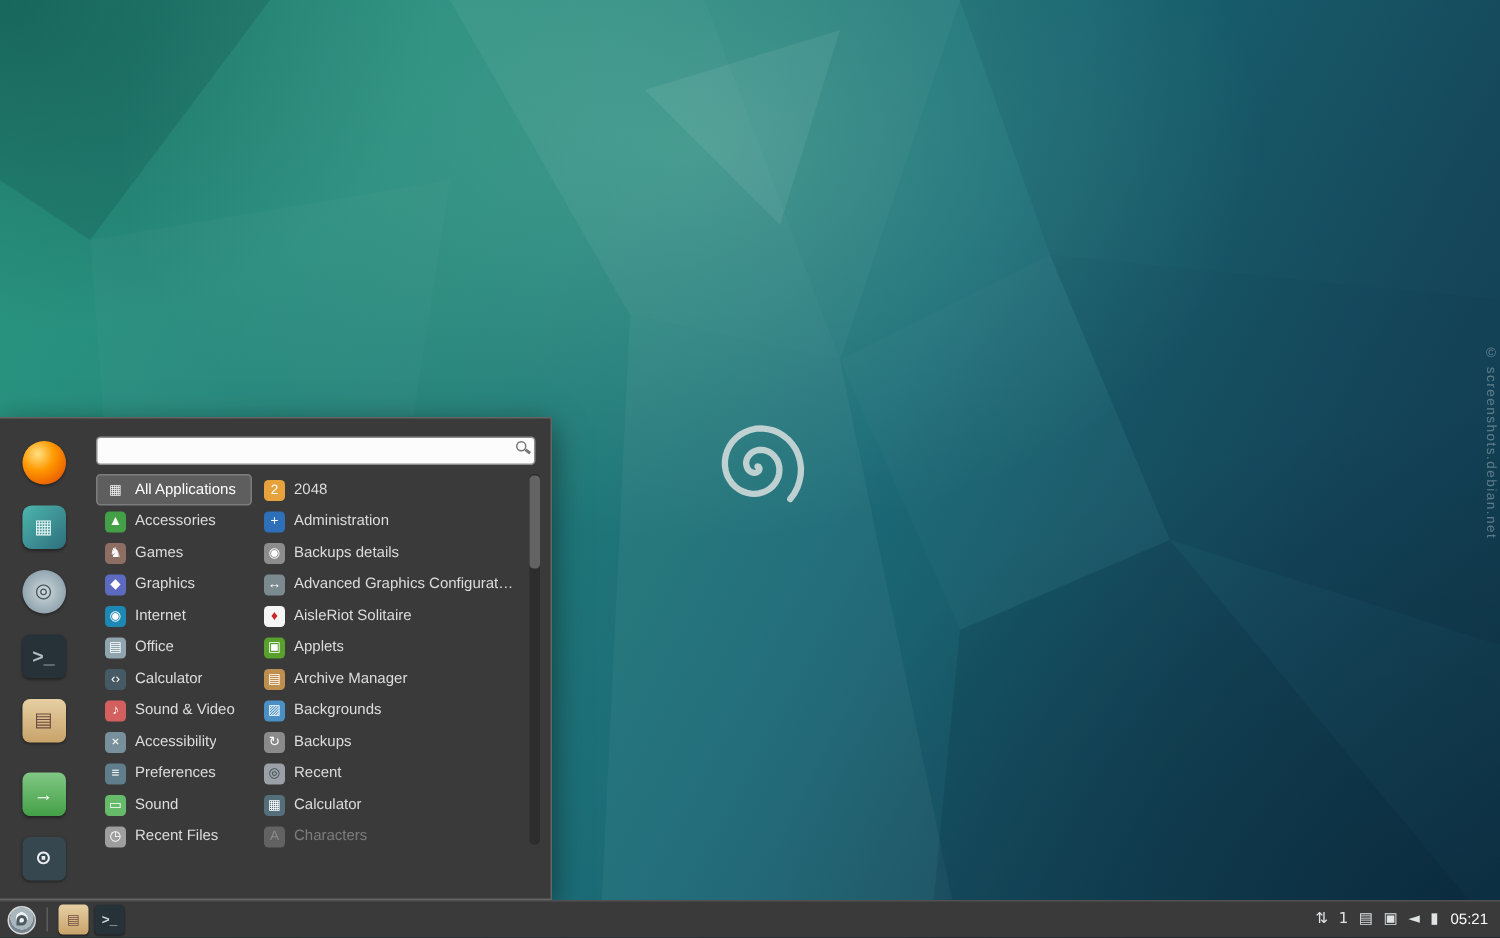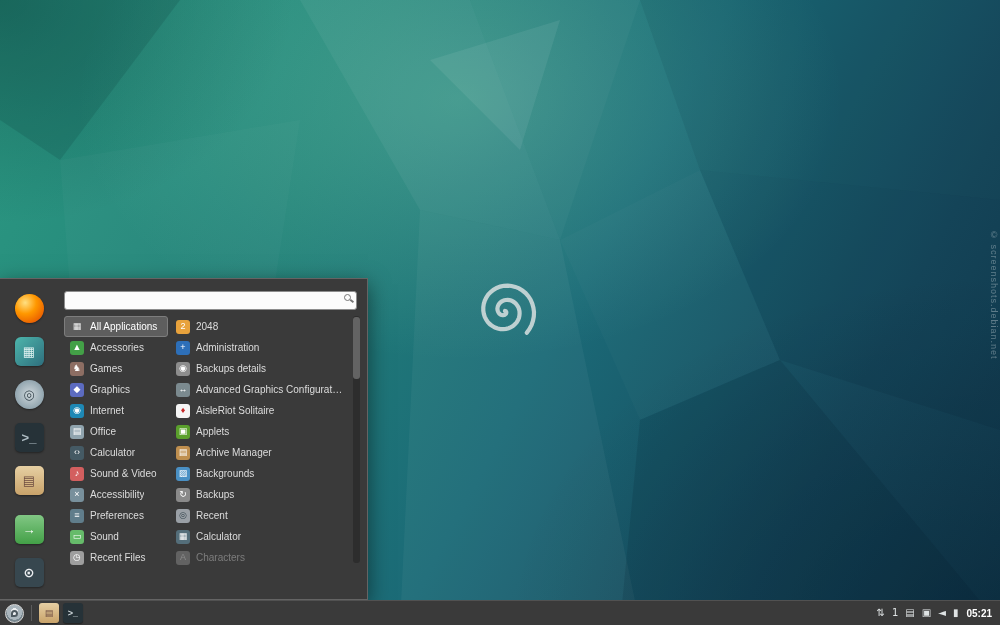--- a/index.html
+++ b/index.html
@@ -79,21 +79,21 @@
   .vsep{width:1px;height:16px;background:#5c5c5c;margin:0 2px;}
   .wbtns{display:flex;align-items:center;gap:4px;}
   .wbtn{
     width:20px;height:20px;border-radius:3px;cursor:pointer;
     display:flex;align-items:center;justify-content:center;font-size:9px;font-weight:bold;
     box-shadow:0 1px 1px rgba(0,0,0,0.4);
   }
   .p-right{display:flex;align-items:center;gap:8px;padding-right:8px;height:100%;}
   .tray{display:flex;align-items:center;gap:7px;}
   .tray-ico{font-size:10px;color:#dfe3e4;cursor:pointer;line-height:1;font-family:"DejaVu Sans","Liberation Sans",sans-serif;}
-  .clock{font-size:10px;color:#ffffff;cursor:pointer;font-weight:bold;}
+  .clock{font-size:10px;color:#ffffff;cursor:pointer;}
 </style>
 </head>
 <body>
 
 <div id="desktop">
 
   <svg class="facets" width="1000" height="625" viewBox="0 0 1000 625" preserveAspectRatio="none">
     <polygon points="300,0 470,0 560,240 420,210" fill="rgba(255,255,255,0.05)"></polygon>
     <polygon points="470,0 640,0 560,240" fill="rgba(255,255,255,0.03)"></polygon>
     <polygon points="430,60 560,20 520,150" fill="rgba(255,255,255,0.07)"></polygon>

